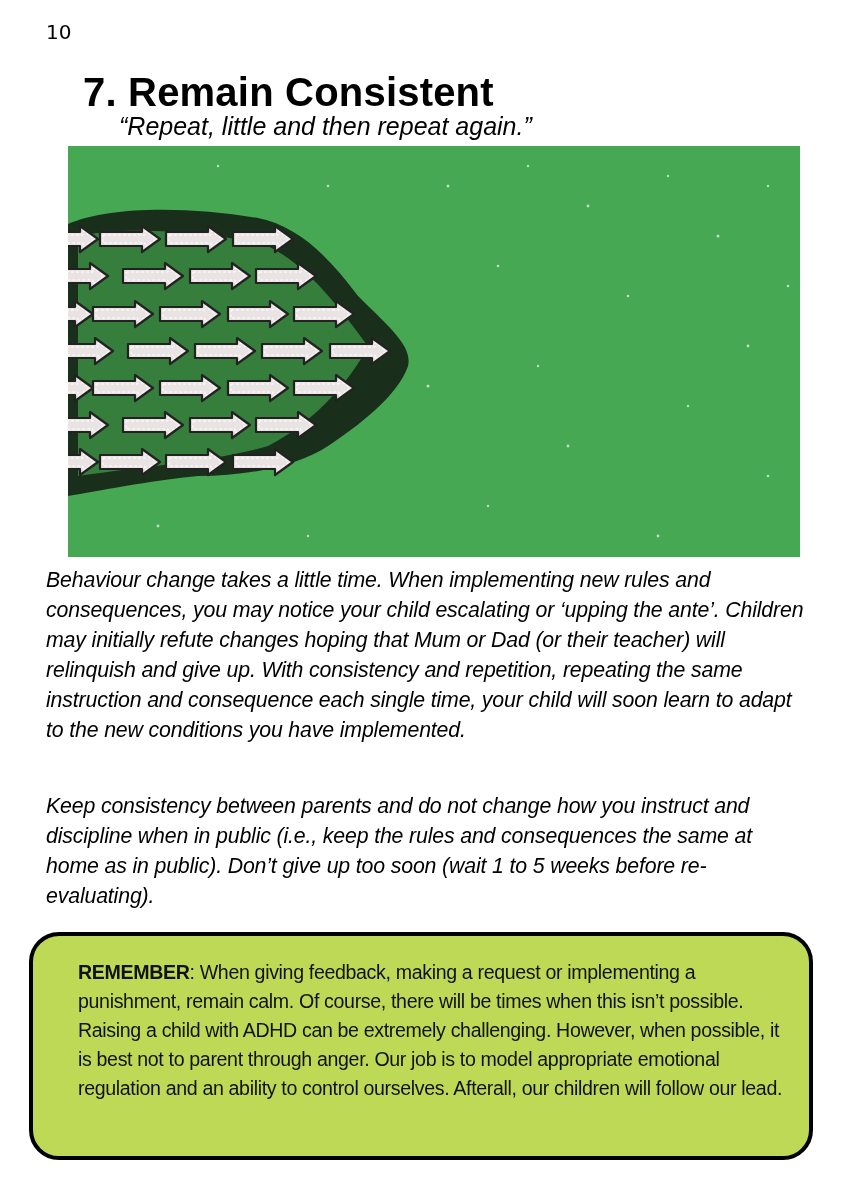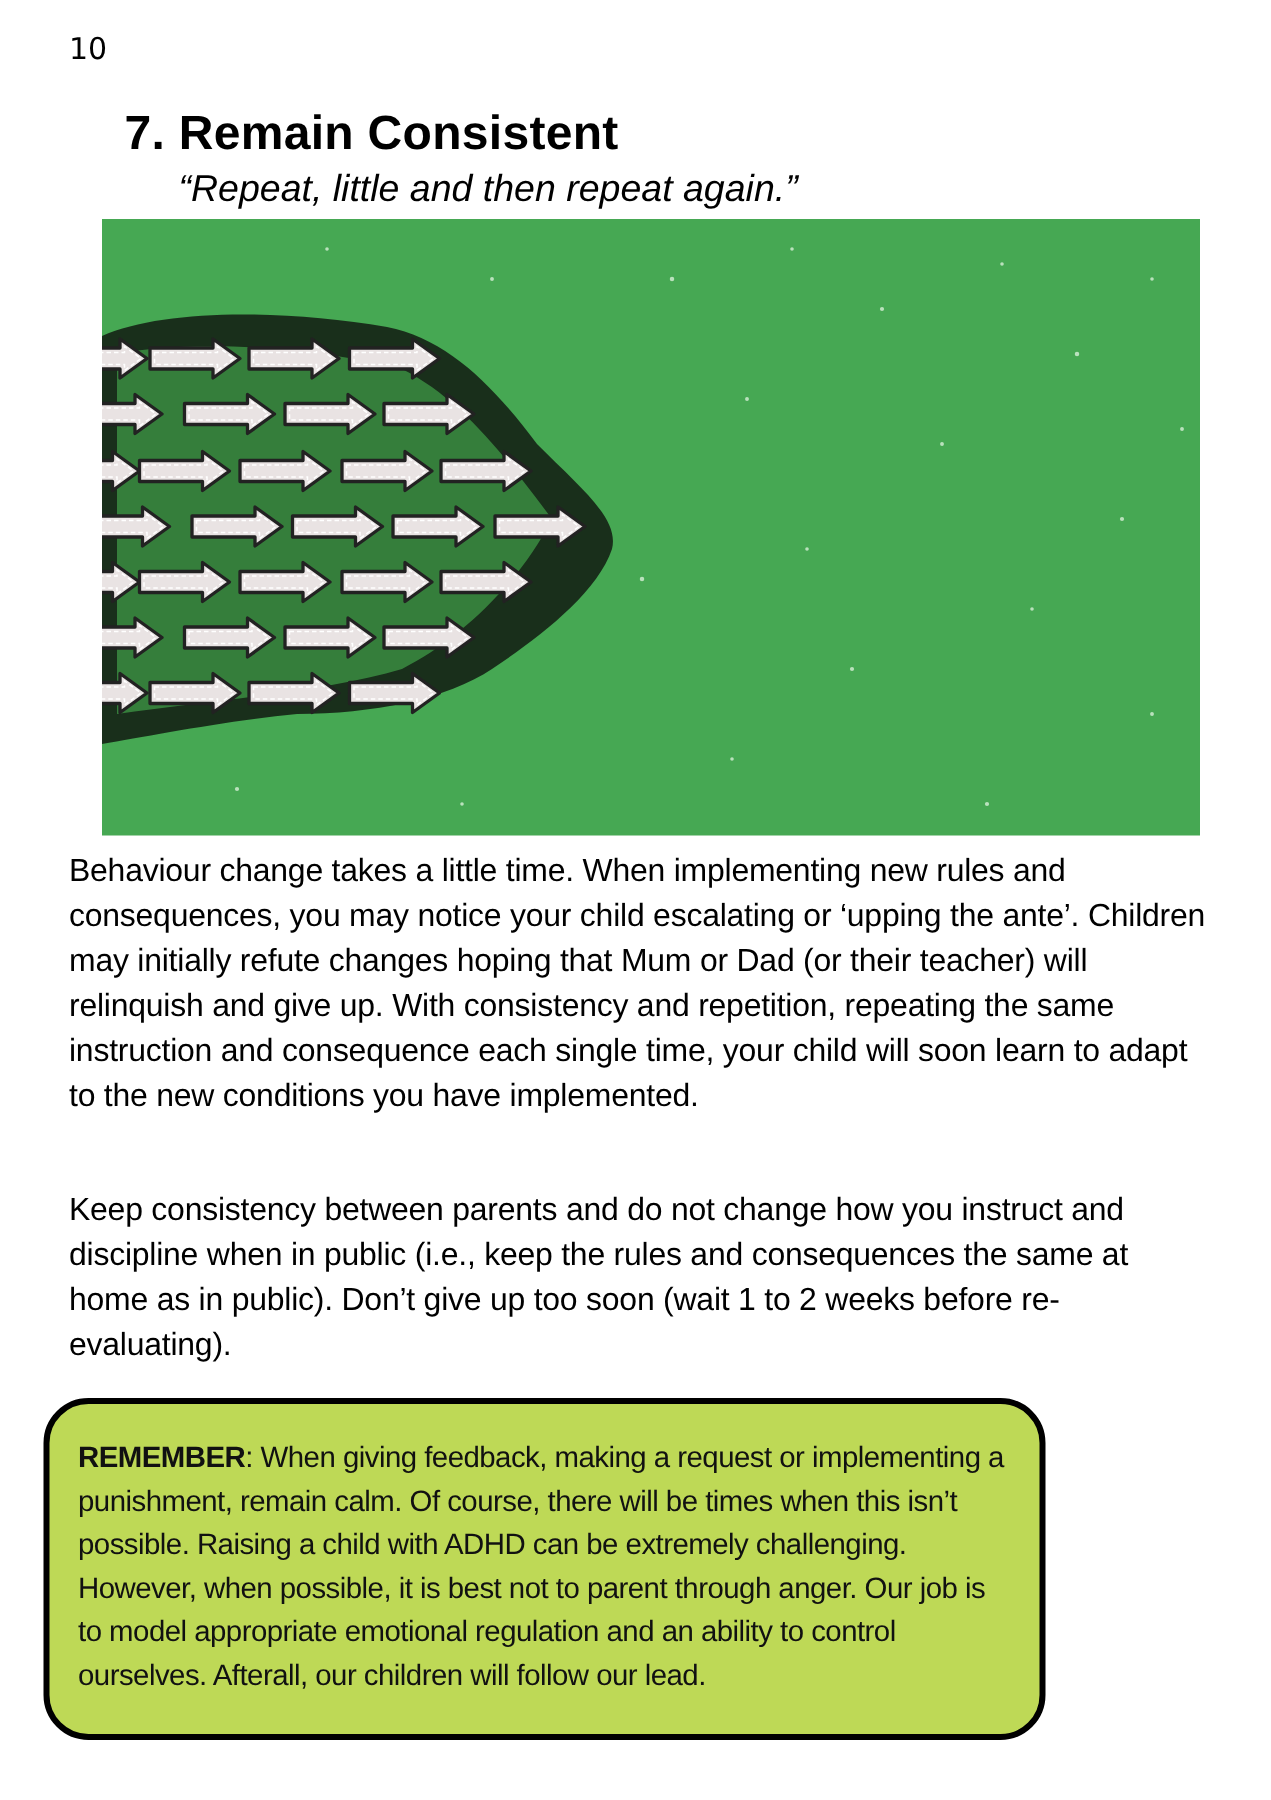--- a/index.html
+++ b/index.html
@@ -7,42 +7,42 @@
     width: 847px; height: 1200px; background: #ffffff; position: relative;
     overflow: hidden; color: #000;
     font-family: "Liberation Sans", sans-serif;
   }
   .page-number {
     position: absolute; left: 46px; top: 20px;
     font-size: 20px; font-family: "DejaVu Sans", sans-serif;
   }
   .title {
     position: absolute; left: 83px; top: 70px; margin: 0;
-    font-size: 32px; font-weight: bold; letter-spacing: 0.2px;
+    font-size: 40px; font-weight: bold; letter-spacing: 0.2px;
   }
   .subtitle {
     position: absolute; left: 119px; top: 112px; margin: 0;
     font-size: 25px; font-style: italic;
   }
   .hero {
     position: absolute; left: 68px; top: 146px; width: 732px; height: 411px;
     background: #46a853; overflow: hidden;
   }
   .hero svg { display: block; }
   .para {
     position: absolute; left: 46px; margin: 0; width: 760px;
-    font-size: 21.3px; line-height: 30px; letter-spacing: -0.15px;
+    font-size: 21.3px; line-height: 30px; letter-spacing: -0.15px; font-style: italic;
   }
   .p1 { top: 565px; }
   .p2 { top: 791px; }
   .callout {
-    position: absolute; left: 29px; top: 932px; width: 668px; height: 228px;
+    position: absolute; left: 29px; top: 932px; width: 784px; height: 228px;
     box-sizing: border-box;
     background: #bed956; border: 4px solid #000; border-radius: 30px;
-    padding: 22px 18px 0 19px;
+    padding: 22px 18px 0 45px;
   }
   .callout p {
     margin: 0; font-family: "Liberation Sans", sans-serif;
     font-size: 19.6px; line-height: 29px; letter-spacing: -0.35px; color: #111;
   }
   .callout b { font-weight: bold; }
 </style>
 </head>
 <body>
 
@@ -115,17 +115,17 @@
       <use href="#arr" x="122" y="266"></use>
       <use href="#arr" x="188" y="266"></use>
     <use href="#arr" x="-30" y="303"></use>
       <use href="#arr" x="32" y="303"></use>
       <use href="#arr" x="98" y="303"></use>
       <use href="#arr" x="165" y="303"></use>
   </svg>
 </div>
 
 <p class="para p1">Behaviour change takes a little time. When implementing new rules and consequences, you may notice your child escalating or ‘upping the ante’. Children may initially refute changes hoping that Mum or Dad (or their teacher) will relinquish and give up. With consistency and repetition, repeating the same instruction and consequence each single time, your child will soon learn to adapt to the new conditions you have implemented.</p>
-<p class="para p2">Keep consistency between parents and do not change how you instruct and discipline when in public (i.e., keep the rules and consequences the same at home as in public). Don’t give up too soon (wait 1 to 2 weeks before re-evaluating).</p>
+<p class="para p2">Keep consistency between parents and do not change how you instruct and discipline when in public (i.e., keep the rules and consequences the same at home as in public). Don’t give up too soon (wait 1 to 5 weeks before re-evaluating).</p>
 
 <div class="callout">
   <p><b>REMEMBER</b><span>: </span><span>When giving feedback, making a request or implementing a punishment, remain calm. Of course, there will be times when this isn’t possible. Raising a child with ADHD can be extremely challenging. However, when possible, it is best not to parent through anger. Our job is to model appropriate emotional regulation and an ability to control ourselves. Afterall, our children will follow our lead.</span></p>
 </div>
 
 </body></html>

